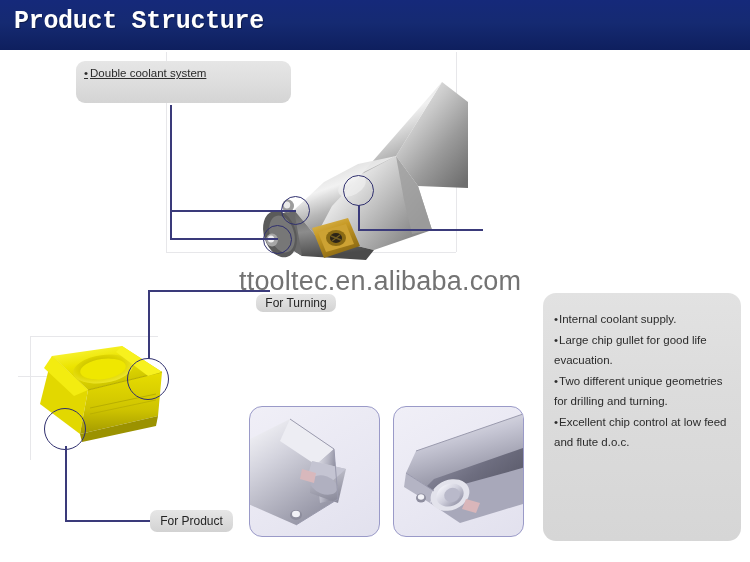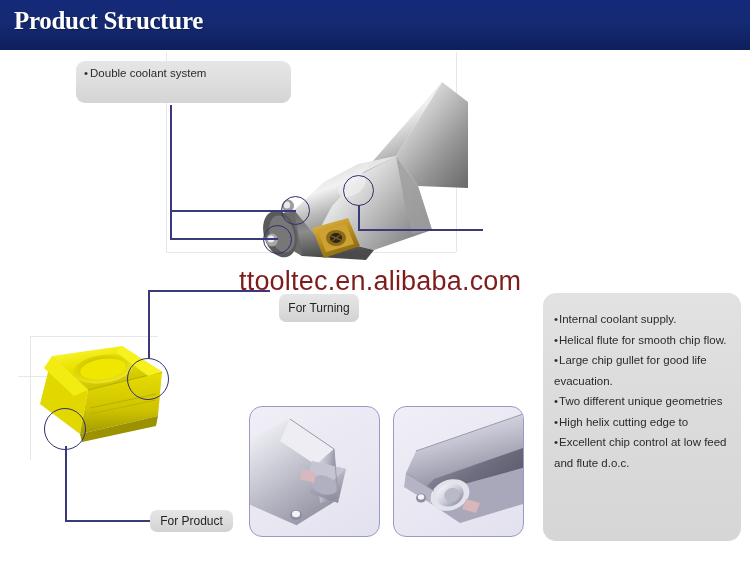--- a/index.html
+++ b/index.html
@@ -20,21 +20,21 @@
   
   #header {
     position: absolute;
     left: 0; top: 0;
     width: 750px; height: 50px;
     background: linear-gradient(180deg, #15297a 0%, #152a72 45%, #0e1f5e 100%);
   }
   #header-title {
     position: absolute;
     left: 14px; top: 7px;
-    font-family: Liberation Serif, serif;
+    font-family: Liberation Mono, monospace;
     font-weight: bold;
     font-size: 25px;
     letter-spacing: -0.3px;
     color: #ffffff;
     text-shadow: 1px 1px 0 rgba(0,0,0,0.35);
     white-space: nowrap;
   }
 
   
   .guide {
@@ -42,35 +42,36 @@
     background: #e7e7ea;
   }
   .guide.v { width: 1px; }
   .guide.h { height: 1px; }
 
   
   #watermark {
     position: absolute;
     left: 239px; top: 266px;
     font-size: 27px;
-    color: #7f1d1d;
+    color: #737373;
     letter-spacing: 0.2px;
     white-space: nowrap;
     pointer-events: none;
   }
 
   
   .callout {
     position: absolute;
     background: linear-gradient(180deg, #e6e6e6 0%, #dedede 50%, #d4d4d4 100%);
     border-radius: 9px;
     color: #2b2b2b;
     font-size: 11.5px;
     line-height: 15px;
     box-sizing: border-box;
+    text-decoration: underline;
   }
   .callout .li {
     white-space: nowrap;
   }
   .callout .bu { margin-right: 2px; }
 
   .tag {
     position: absolute;
     background: linear-gradient(180deg, #e6e6e6 0%, #dcdcdc 55%, #d2d2d2 100%);
     border-radius: 7px;
@@ -268,21 +269,21 @@
 
   <div class="ring" style="left:127px; top:358px; width:42px; height:42px;"></div>
   <div class="ring" style="left:44px; top:408px; width:42px; height:42px;"></div>
 
   <div class="lead v" style="left:148px; top:290px; height:69px;"></div>
   <div class="lead h" style="left:148px; top:290px; width:122px;"></div>
 
   <div class="lead v" style="left:65px; top:446px; height:75px;"></div>
   <div class="lead h" style="left:65px; top:520px; width:88px;"></div>
 
-  <div class="tag" style="left:279px; top:294px; width:80px; height:28px;text-align:right;">
+  <div class="tag" style="left:256px; top:294px; width:80px; height:18px;text-align:right;">
     <span>For Turning</span>
   </div>
   <div class="tag" style="left:150px; top:510px; width:83px; height:22px;">
     <span>For Product</span>
   </div>
 
   <div class="thumb" style="left:249px; top:406px; width:131px; height:131px;">
     <svg width="131" height="131" viewBox="0 0 131 131">
       <defs>
         <linearGradient id="t1a" x1="0" y1="0" x2="0.6" y2="1">
@@ -355,22 +356,21 @@
 
       <ellipse cx="27" cy="91" rx="5" ry="4.5" fill="#8e8e9f"></ellipse>
       <ellipse cx="27" cy="90" rx="3.2" ry="2.8" fill="#f3f3f8"></ellipse>
 
       <path d="M22,44 L132,6 M12,66 L40,84" stroke="#9a9aad" stroke-width="1" fill="none"></path>
     </svg>
   </div>
 
   <div id="feature-panel">
     <div class="fl"><span class="bu">•</span><span>Internal coolant supply.</span></div>
-    <div class="fl"><span class="bu">•</span><span>Helical flute for smooth chip flow.</span></div>
     <div class="fl"><span class="bu">•</span><span>Large chip gullet for good life</span></div>
     <div class="fl"><span>evacuation.</span></div>
     <div class="fl"><span class="bu">•</span><span>Two different unique geometries</span></div>
-    <div class="fl"><span class="bu">•</span><span>High helix cutting edge to</span></div>
+    <div class="fl"><span>for drilling and turning.</span></div>
     <div class="fl"><span class="bu">•</span><span>Excellent chip control at low feed</span></div>
     <div class="fl"><span>and flute d.o.c.</span></div>
   </div>
 
 </div>
 
 </body></html>

